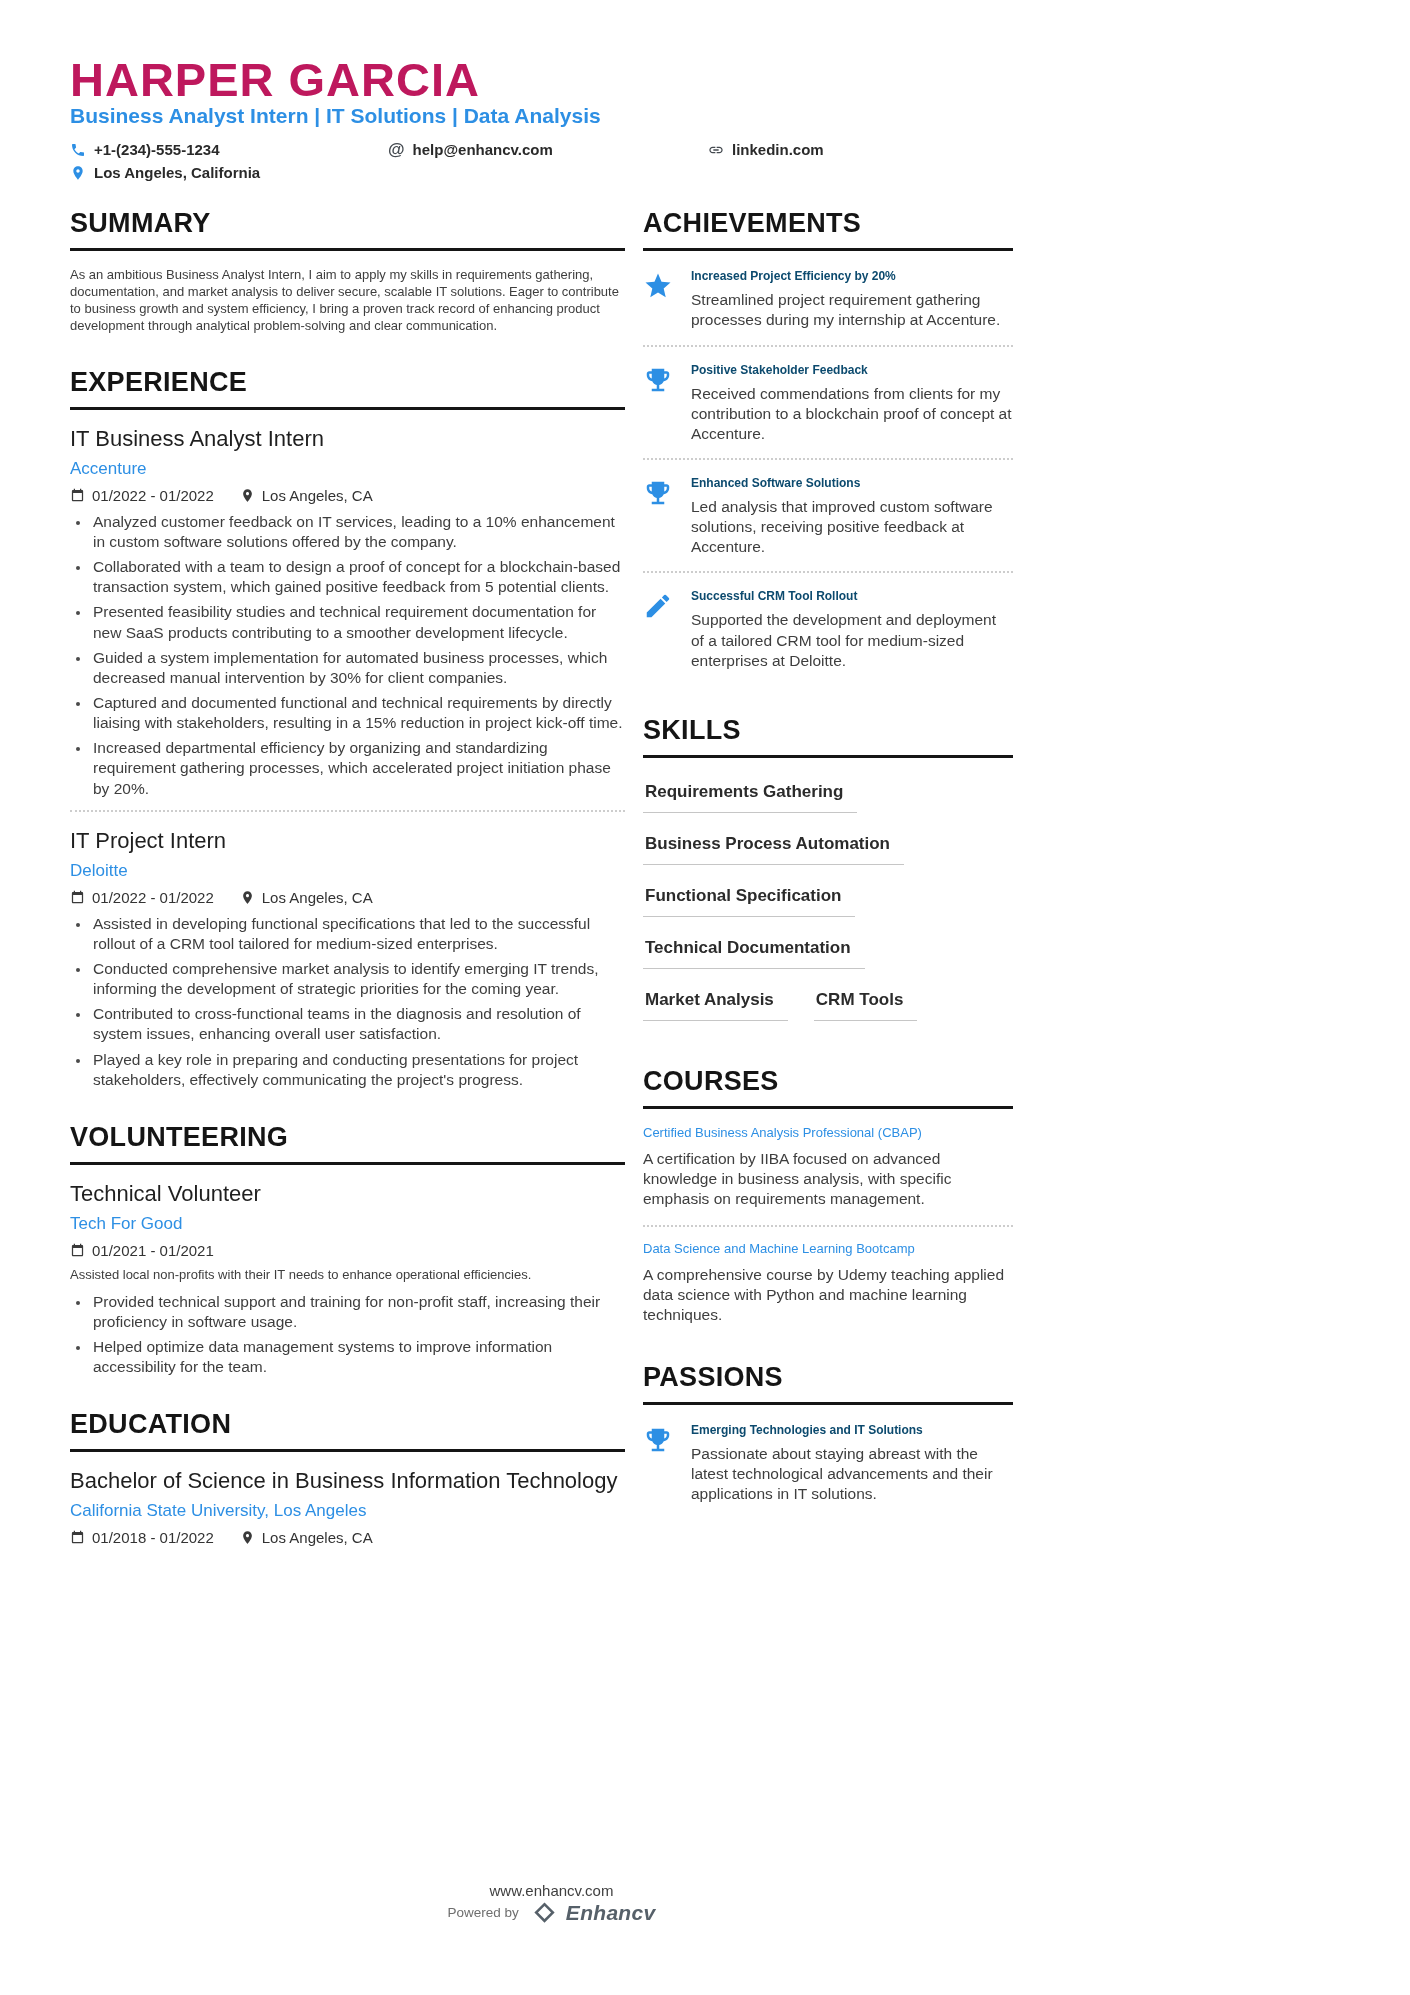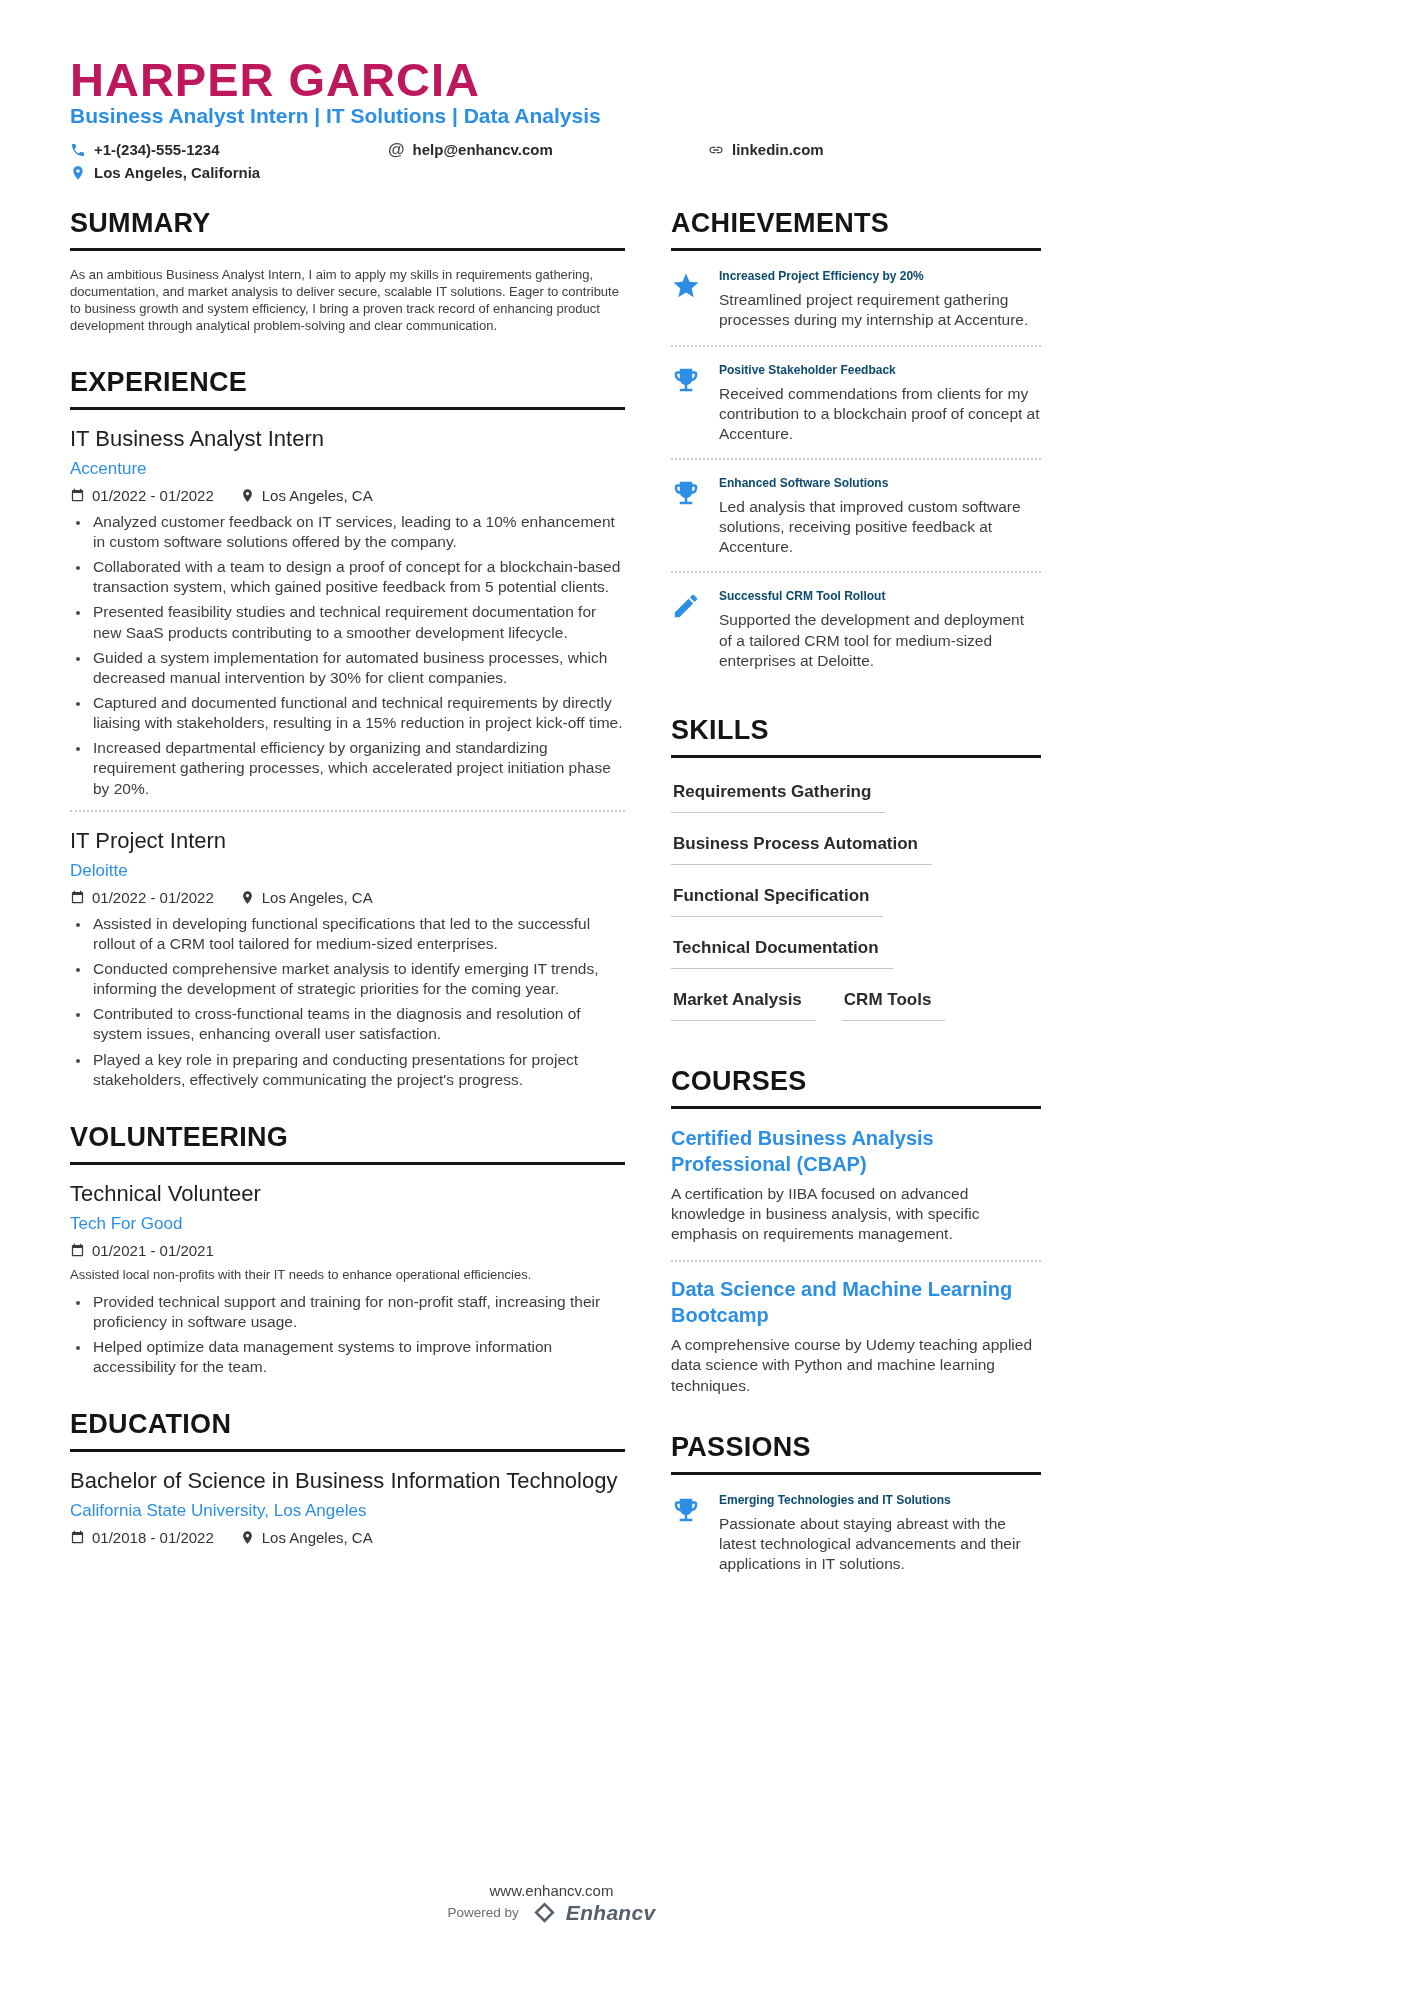--- a/index.html
+++ b/index.html
@@ -17,21 +17,21 @@
     margin-top: 13px; display: grid; grid-template-columns: 318px 320px 1fr;
     row-gap: 6px; font-size: 15px; font-weight: 700; color: #2a2a2a;
   }
   .contact-item { display: flex; align-items: center; gap: 8px; }
   .contact-item svg { width: 16px; height: 16px; }
   .icon-blue { fill: #2d8fe4; }
   .icon-dark { fill: #444a50; }
   .at-glyph { font-size: 17px; font-weight: 700; color: #444a50; line-height: 1; }
 
   
-  .columns { display: flex; gap: 46px; margin-top: 27px; }
+  .columns { display: flex; gap: 18px; margin-top: 27px; }
   .col-left { width: 555px; flex: 0 0 555px; }
   .col-right { width: 370px; flex: 0 0 370px; }
 
   .section { margin-top: 32px; }
   .section:first-child { margin-top: 0; }
   .section-heading {
     font-size: 27px; font-weight: 700; color: #151515; letter-spacing: 0.3px;
     padding-bottom: 9px; border-bottom: 3px solid #151515; margin-bottom: 16px;
   }
 
@@ -57,21 +57,21 @@
   .right-sep { border: 0; border-top: 2px dotted #cdcdcd; margin: 2px 0 14px 0; }
 
   .skills-wrap { display: flex; flex-wrap: wrap; }
   .skill {
     font-size: 17px; font-weight: 700; color: #2b2b2b;
     padding: 5px 14px 10px 2px; border-bottom: 1px solid #c6c6c6;
     margin: 3px 26px 13px 0; white-space: nowrap;
   }
 
   .course { padding-bottom: 4px; }
-  .course-title { font-size: 20px; font-weight: 700; color: #2d8fe4; line-height: 1.3; }
+  .course-title { font-size: 13px; font-weight: 400; color: #2d8fe4; line-height: 1.3; }
   .course-text { margin-top: 7px; font-size: 15.5px; line-height: 1.3; color: #3e3e3e; }
 
   
   .footer {
     position: absolute; left: 64px; top: 1882px; width: 975px;
     display: flex; justify-content: space-between; align-items: center; flex-direction: column;
   }
   .footer-site { font-size: 15px; color: #3f3f3f; }
   .footer-right { display: flex; align-items: center; gap: 12px; }
   .powered { font-size: 13.5px; color: #6e6e6e; }

